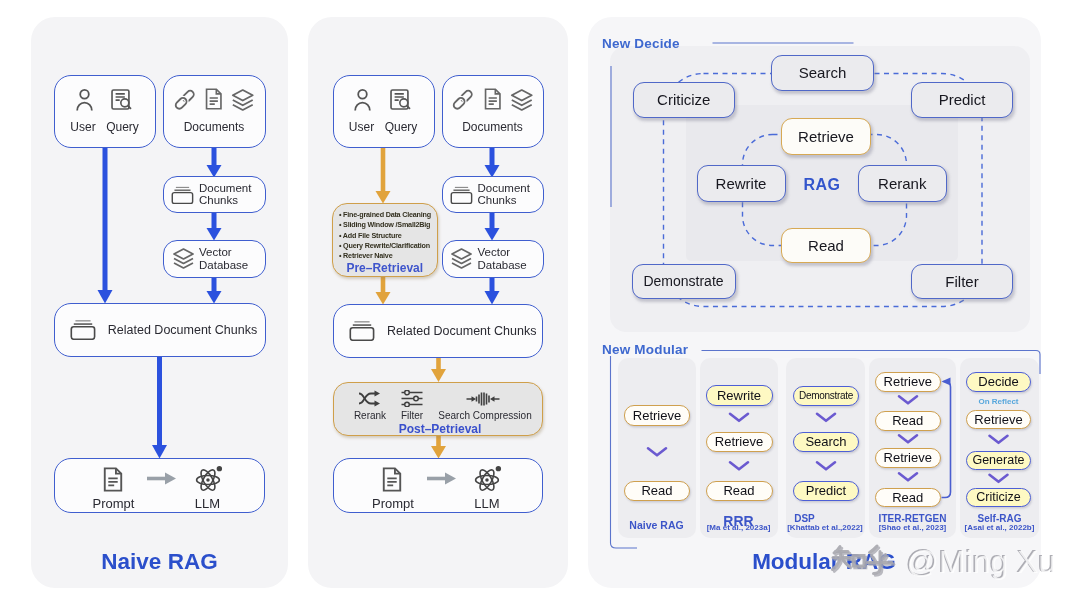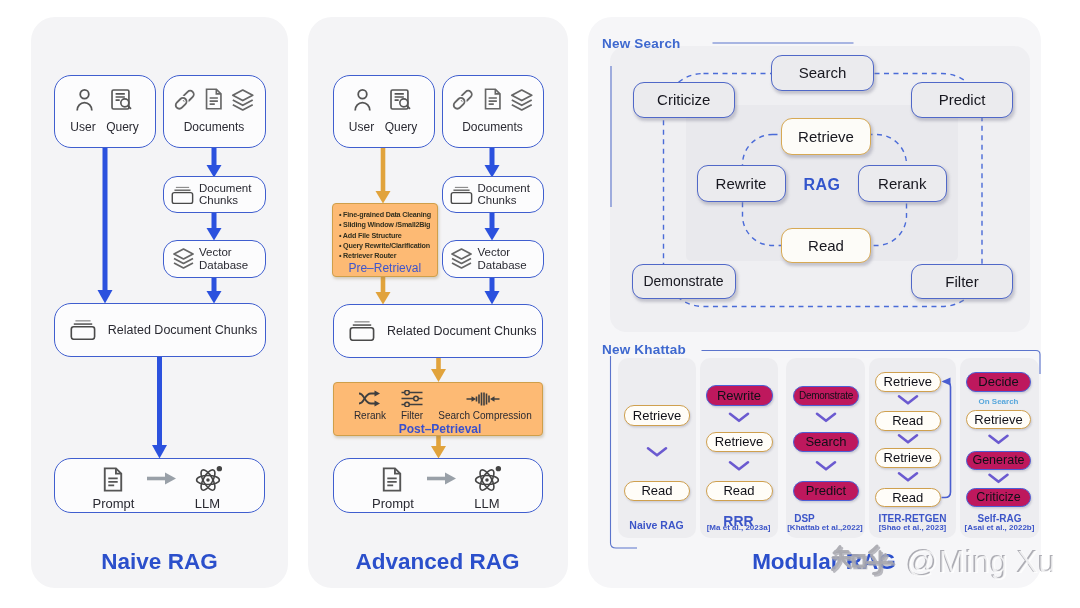--- a/index.html
+++ b/index.html
@@ -4,28 +4,28 @@
 <style>
 html,body{margin:0;padding:0;background:#fff;}
 #page{position:relative;width:1080px;height:608px;background:#fff;overflow:hidden;
   font-family:"Liberation Sans",sans-serif;}
 .panel{position:absolute;background:#f4f4f6;border-radius:24px;z-index:0;}
 .cont{position:absolute;z-index:1;}
 #ovl{position:absolute;left:0;top:0;z-index:2;}
 .box{position:absolute;background:#fcfcfd;border:1.3px solid #3f5ecf;border-radius:17px;
   box-sizing:border-box;z-index:3;color:#2a2a32;}
 .sbox{border-radius:14px;}
-.obx{position:absolute;background:#fdba74;border:1.4px solid #cf9f4a;border-radius:4px;
+.obx{position:absolute;background:#e5e5e5;border:1.4px solid #cf9f4a;border-radius:15px;
   box-sizing:border-box;z-index:3;box-shadow:1px 2px 3px rgba(150,130,90,.35);}
 .mbox{position:absolute;background:#ebebee;border:1.4px solid #5068c8;border-radius:11px;
   box-sizing:border-box;z-index:3;display:flex;align-items:center;justify-content:center;
   font-size:15px;color:#17171f;box-shadow:1.5px 2.5px 3px rgba(130,130,150,.4);}
 .morange{border-color:#d7a954;background:#fdfcf8;}
 .pcol{position:absolute;background:#ededf0;border-radius:10px;z-index:1;}
-.pbox{position:absolute;background:#be185d;border:1.6px solid #4d5fd6;border-radius:10px;
+.pbox{position:absolute;background:#fef9c3;border:1.6px solid #4d5fd6;border-radius:10px;
   box-sizing:border-box;z-index:3;display:flex;align-items:center;justify-content:center;
   font-size:13px;font-weight:400;color:#101018;box-shadow:1px 1.5px 2px rgba(140,140,160,.35);}
 .pborange{border-color:#cfa04e;background:#fffdf8;}
 .plbl{position:absolute;z-index:3;color:#3c55c8;text-align:center;font-weight:700;}
 .icolbl{position:absolute;z-index:3;color:#2a2a32;text-align:center;white-space:nowrap;}
 .title{position:absolute;z-index:3;font-weight:700;font-size:22.5px;color:#2b4fcb;text-align:center;width:180px;}
 .hdr{position:absolute;z-index:3;font-weight:700;font-size:13.5px;color:#3e68cf;letter-spacing:.2px;}
 .abs{position:absolute;z-index:4;}
 </style>
 </head>
@@ -264,30 +264,29 @@
 <g fill="none" stroke="#444" stroke-width="1.5">
 <ellipse cx="13.5" cy="14.5" rx="11" ry="4.4"></ellipse>
 <ellipse cx="13.5" cy="14.5" rx="11" ry="4.4" transform="rotate(60 13.5 14.5)"></ellipse>
 <ellipse cx="13.5" cy="14.5" rx="11" ry="4.4" transform="rotate(120 13.5 14.5)"></ellipse>
 </g>
 <circle cx="13.5" cy="14.5" r="1.7" fill="#444"></circle>
 <circle cx="24.5" cy="3.5" r="2.6" fill="#444"></circle>
     </svg>
     <div class="icolbl" style="left:361px;top:495.5px;width:64px;font-size:13px">Prompt</div>
     <div class="icolbl" style="left:458px;top:495.5px;width:58px;font-size:13px">LLM</div>
-<div class="title" style="left:347.5px;top:549px">Advanced RAG</div>
 <div class="obx" style="left:332px;top:203px;width:105.5px;height:73.5px">
 <div style="position:absolute;left:6px;top:6px;width:98px;font-size:7.2px;color:#33301f;line-height:10.3px;font-weight:600;white-space:nowrap;letter-spacing:-0.2px">
 <div>• Fine-grained Data Cleaning</div>
 <div>• Sliding Window /Small2Big</div>
 <div>• Add File Structure</div>
 <div>• Query Rewrite/Clarification</div>
-<div>• Retriever Router</div>
+<div>• Retriever Naive</div>
 </div>
-<div style="position:absolute;left:0;top:56.5px;width:100%;text-align:center;font-size:12px;font-weight:400;color:#3f55cc">Pre–Retrieval</div>
+<div style="position:absolute;left:0;top:56.5px;width:100%;text-align:center;font-size:12px;font-weight:700;color:#3f55cc">Pre–Retrieval</div>
 </div>
 <div class="obx" style="left:332.5px;top:382px;width:210.5px;height:54px"></div>
 <svg class="abs" style="left:358px;top:390px" width="23" height="17" viewBox="0 0 23 17">
 <g fill="none" stroke="#3f3f3f" stroke-width="1.8">
 <path d="M1,13.5 C7,13.5 6,3.5 13,3.5 H17"></path>
 <path d="M1,3.5 C7,3.5 6,13.5 13,13.5 H17"></path>
 </g>
 <polygon points="16.5,0.5 22,3.5 16.5,6.5" fill="#3f3f3f"></polygon>
 <polygon points="16.5,10.5 22,13.5 16.5,16.5" fill="#3f3f3f"></polygon>
     </svg>
@@ -307,22 +306,22 @@
 <path d="M10.5,4.5 V9.5 M13,2.5 V11.5 M15.5,0.5 V13.5 M18,0.5 V13.5 M20.5,1.5 V12.5 M23,3.5 V10.5" stroke-width="1.6"></path>
 <path d="M28,7 H33.5" stroke-width="1.5"></path>
 </g>
 <polygon points="5.5,4.2 10,7 5.5,9.8" fill="#3f3f3f"></polygon>
 <polygon points="28.5,4.2 24,7 28.5,9.8" fill="#3f3f3f"></polygon>
     </svg>
 <div class="icolbl" style="left:347px;top:409.5px;width:46px;font-size:10px">Rerank</div>
 <div class="icolbl" style="left:392px;top:409.5px;width:40px;font-size:10px">Filter</div>
 <div class="icolbl" style="left:438px;top:409.5px;width:94px;font-size:10px">Search Compression</div>
 <div class="icolbl" style="left:380px;top:421.5px;width:120px;font-size:12px;font-weight:700;color:#3a50cc">Post–Petrieval</div>
-<div class="hdr" style="left:602px;top:36px">New Search</div>
-<div class="hdr" style="left:602px;top:342px">New Khattab</div>
+<div class="hdr" style="left:602px;top:36px">New Decide</div>
+<div class="hdr" style="left:602px;top:342px">New Modular</div>
 <div class="mbox" style="left:771px;top:54.5px;width:103px;height:36.5px;font-size:15px">Search</div>
 <div class="mbox" style="left:632.5px;top:81.5px;width:102.5px;height:36px;font-size:15px">Criticize</div>
 <div class="mbox" style="left:911px;top:81.5px;width:102px;height:36px;font-size:15px">Predict</div>
 <div class="mbox morange" style="left:781px;top:118px;width:90px;height:36.5px;font-size:15px">Retrieve</div>
 <div class="mbox" style="left:696.5px;top:165px;width:89px;height:37px;font-size:15px">Rewrite</div>
 <div class="mbox" style="left:857.5px;top:165px;width:89.5px;height:37px;font-size:15px">Rerank</div>
 <div class="mbox morange" style="left:781px;top:227.5px;width:90px;height:35.5px;font-size:15px">Read</div>
 <div class="mbox" style="left:631.5px;top:263.5px;width:104px;height:35px;font-size:14px">Demonstrate</div>
 <div class="mbox" style="left:911px;top:263.5px;width:102px;height:35px;font-size:15px">Filter</div>
 <div class="abs" style="left:793px;top:176px;width:58px;text-align:center;font-size:16px;font-weight:700;color:#3355cc;letter-spacing:.4px">RAG</div>
@@ -344,21 +343,21 @@
 <div class="pbox" style="left:793px;top:480.5px;width:66px;height:20.5px;font-size:13px">Predict</div>
 <div class="plbl" style="left:765px;top:512.5px;width:79px;font-size:10px">DSP</div>
 <div class="plbl" style="left:781.5px;top:522.5px;width:87px;font-size:8px">[Khattab et al.,2022]</div>
 <div class="pbox pborange" style="left:874.5px;top:372px;width:66.5px;height:19.5px;font-size:13px">Retrieve</div>
 <div class="pbox pborange" style="left:874.5px;top:411px;width:66.5px;height:19.5px;font-size:13px">Read</div>
 <div class="pbox pborange" style="left:874.5px;top:448px;width:66.5px;height:19.5px;font-size:13px">Retrieve</div>
 <div class="pbox pborange" style="left:874.5px;top:487.5px;width:66.5px;height:19.5px;font-size:13px">Read</div>
 <div class="plbl" style="left:869px;top:512.5px;width:87px;font-size:10px">ITER-RETGEN</div>
 <div class="plbl" style="left:869px;top:522.5px;width:87px;font-size:8px">[Shao et al., 2023]</div>
 <div class="pbox" style="left:966px;top:372px;width:65px;height:19.5px;font-size:13px">Decide</div>
-<div class="abs" style="left:966px;top:396.5px;width:65px;text-align:center;font-size:8px;font-weight:700;color:#57a7dc">On Search</div>
+<div class="abs" style="left:966px;top:396.5px;width:65px;text-align:center;font-size:8px;font-weight:700;color:#57a7dc">On Reflect</div>
 <div class="pbox pborange" style="left:966px;top:409.5px;width:65px;height:19.5px;font-size:13px">Retrieve</div>
 <div class="pbox" style="left:966px;top:450.5px;width:65px;height:19.5px;font-size:12.5px">Generate</div>
 <div class="pbox" style="left:966px;top:487.5px;width:65px;height:19.5px;font-size:12.5px">Criticize</div>
 <div class="plbl" style="left:960px;top:512.5px;width:79px;font-size:10px">Self-RAG</div>
 <div class="plbl" style="left:956px;top:522.5px;width:87px;font-size:8px">[Asai et al., 2022b]</div>
 <div class="title" style="left:734px;top:549px">Modular RAG</div>
 <svg class="abs" style="left:146px;top:472px" width="31" height="13" viewBox="0 0 31 13">
 <line x1="1" y1="6.5" x2="20" y2="6.5" stroke="#99a0a8" stroke-width="3.6"></line>
 <polygon points="19,0.5 19,12.5 30,6.5" fill="#99a0a8"></polygon>
     </svg>

